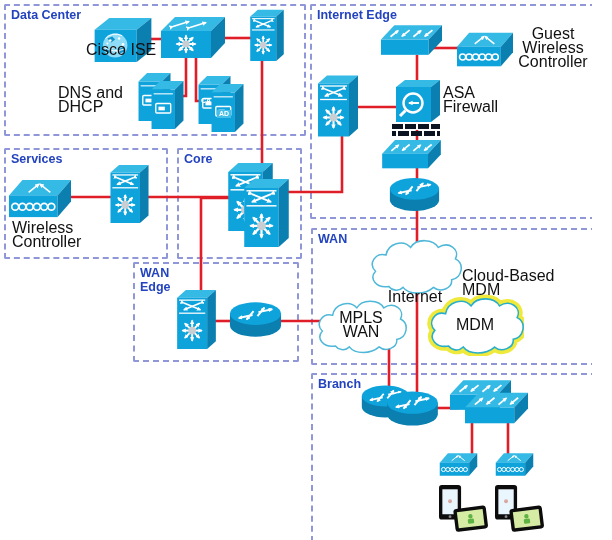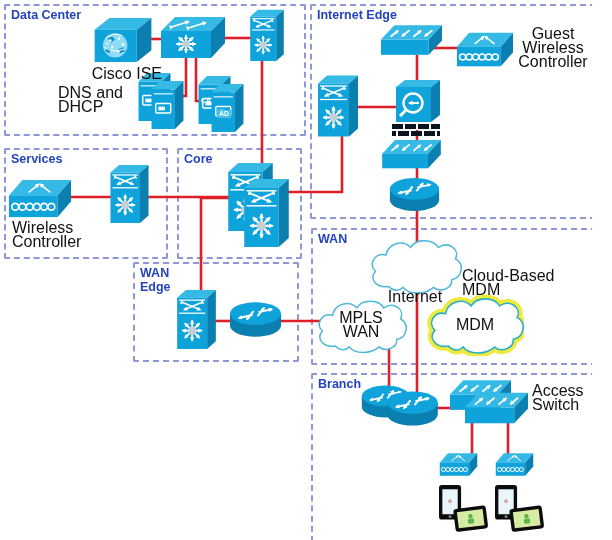--- a/index.html
+++ b/index.html
@@ -329,31 +329,31 @@
   <svg class="ic" style="left:489px;top:452px;width:51px;height:25px;">
       <use href="#sym-wlc"></use>
     </svg>
   <svg class="ic" style="left:436px;top:484px;width:54px;height:48px;">
       <use href="#sym-tablets"></use>
     </svg>
   <svg class="ic" style="left:492px;top:484px;width:54px;height:48px;">
       <use href="#sym-tablets"></use>
     </svg>
 
-  <div class="lbl" style="left:86px;top:67px;width:76px;text-align:right;">Cisco ISE</div>
+  <div class="lbl" style="left:86px;top:43px;width:76px;text-align:left;">Cisco ISE</div>
   <div class="lbl" style="left:58px;top:86px;width:78px;text-align:left;">DNS and
 DHCP</div>
   <div class="lbl" style="left:512px;top:27px;width:82px;text-align:center;">Guest
 Wireless
 Controller</div>
+  <div class="lbl" style="left:443px;top:86px;width:60px;">ASA
+Firewall</div>
   <div class="lbl" style="left:12px;top:221px;width:90px;">Wireless
 Controller</div>
   <div class="lbl" style="left:375px;top:259px;width:80px;text-align:center;margin-top:31px;">Internet</div>
   <div class="lbl" style="left:321px;top:311px;width:80px;text-align:center;">MPLS
 WAN</div>
   <div class="lbl" style="left:462px;top:269px;width:100px;text-align:left;">Cloud-Based
 MDM</div>
   <div class="lbl" style="left:435px;top:318px;width:80px;text-align:center;">MDM</div>
-  <div class="lbl" style="left:532px;top:384px;width:60px;">Access
-Switch</div>
 
   <div class="fignum">293993</div>
 </div>
 
 </body></html>

